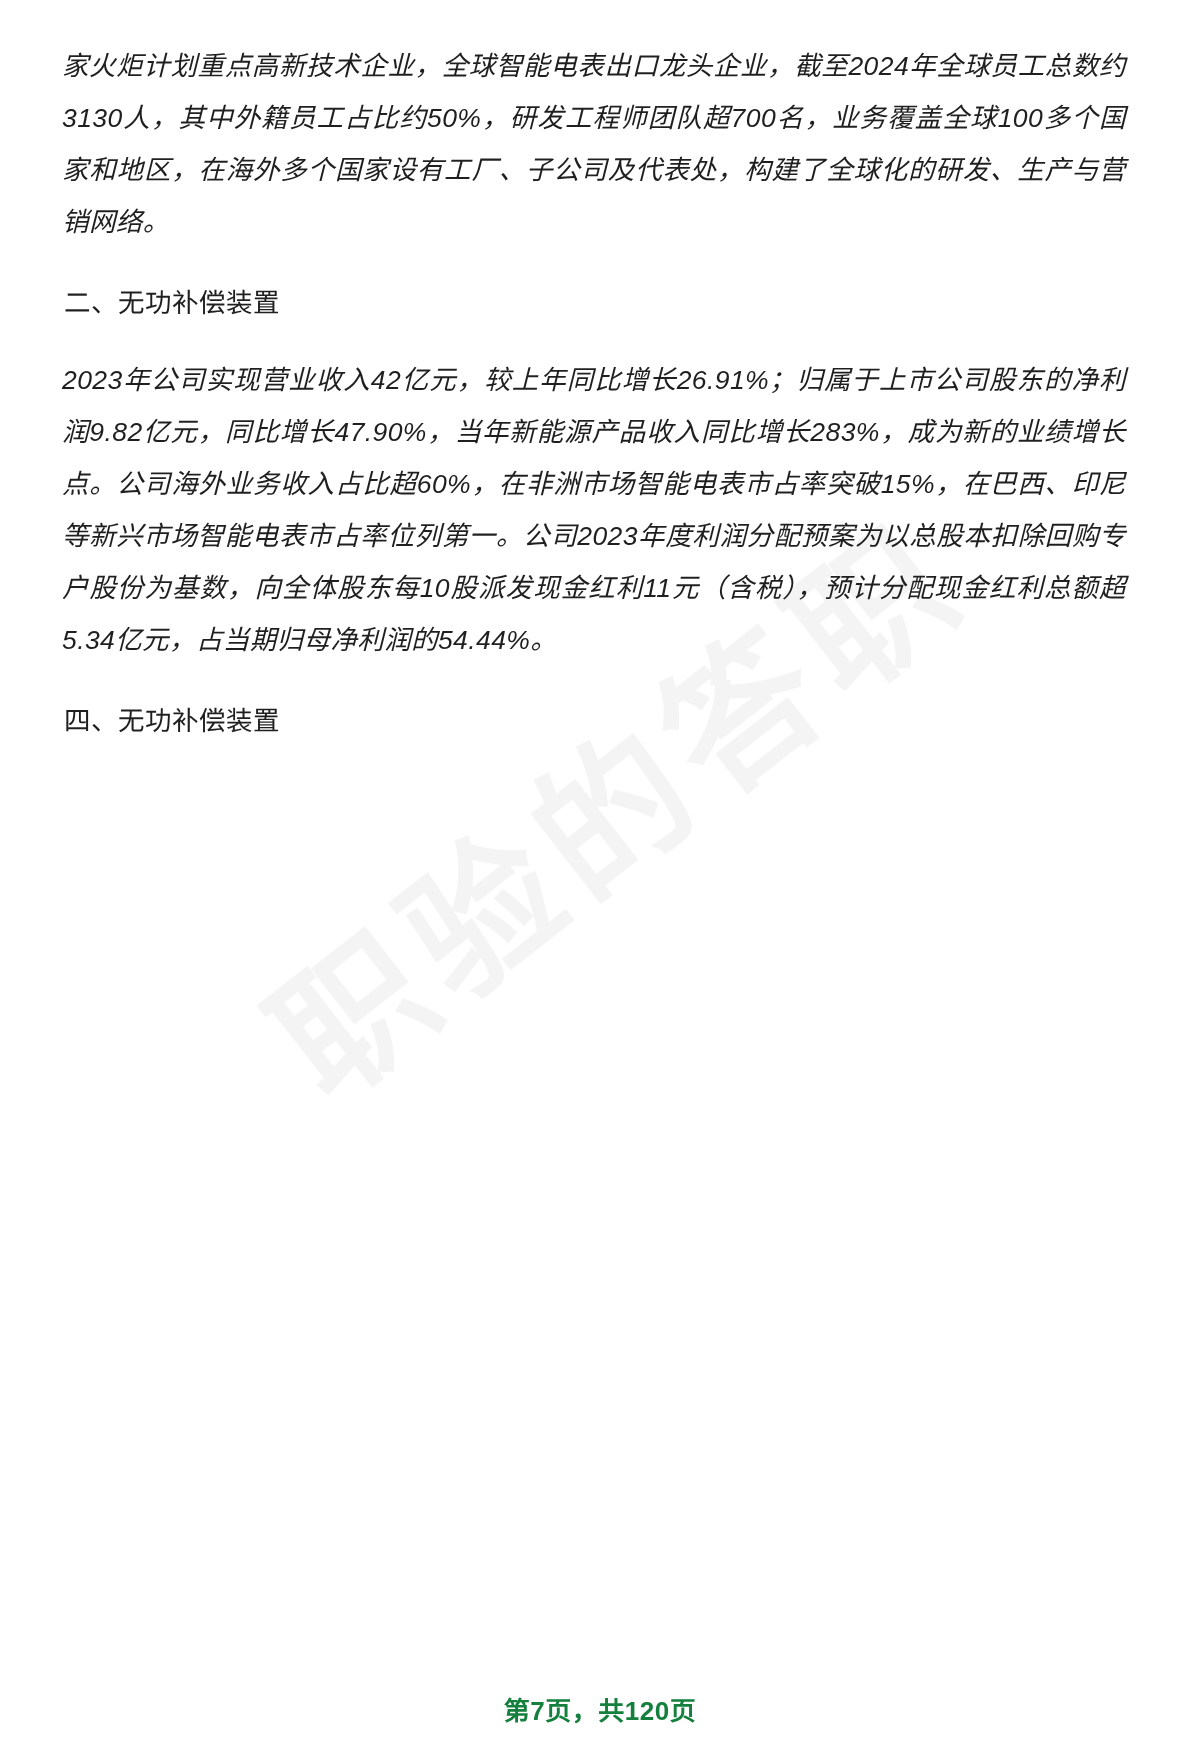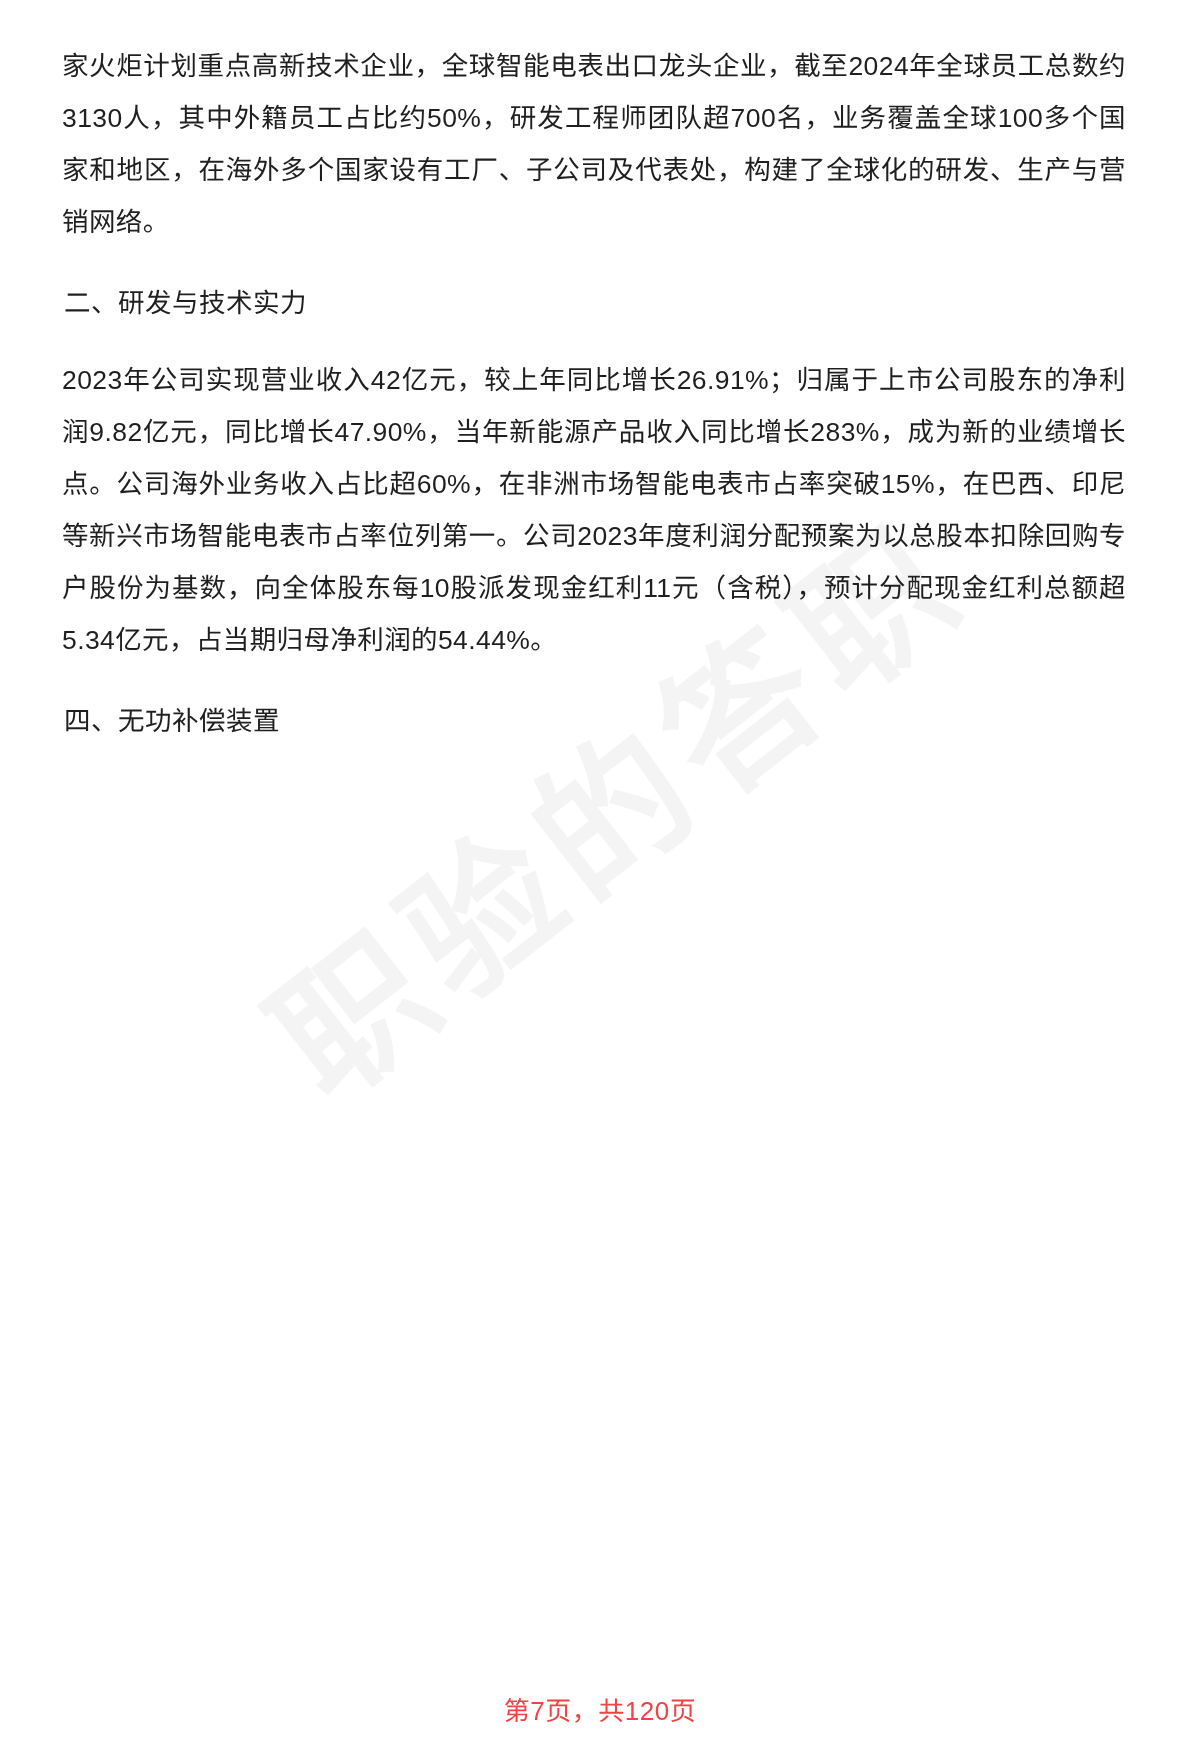--- a/index.html
+++ b/index.html
@@ -46,56 +46,58 @@
     z-index: 1;
   }
   p.body-text {
     margin: 0 12px 30px 0;
     font-size: 26.5px;
     line-height: 52px;
     text-align: justify;
     text-justify: inter-ideograph;
     letter-spacing: 0.4px;
     color: #1f1f1f;
+    font-style: italic;
   }
   h2.section-heading {
     margin: 0 0 26px 0;
     padding-left: 2px;
     font-size: 26.5px;
     line-height: 50px;
     font-weight: 400;
     color: #1f1f1f;
     letter-spacing: 0.5px;
   }
   .footer {
     position: absolute;
     left: 0;
     right: 0;
     bottom: 28px;
     text-align: center;
     font-size: 26px;
-    color: #ef4444;
+    color: #15803d;
     letter-spacing: 0.5px;
+    font-weight: bold;
   }
   .first-para {
     margin-top: 0;
   }
 </style>
 </head>
 <body>
 
 <div class="page">
 
   <div class="watermark">职验的答职</div>
 
   <div class="content">
 
     <p class="body-text first-para">家火炬计划重点高新技术企业，全球智能电表出口龙头企业，截至2024年全球员工总数约3130人，其中外籍员工占比约50%，研发工程师团队超700名，业务覆盖全球100多个国家和地区，在海外多个国家设有工厂、子公司及代表处，构建了全球化的研发、生产与营销网络。</p>
 
-    <h2 class="section-heading">二、研发与技术实力</h2>
+    <h2 class="section-heading">二、无功补偿装置</h2>
 
 
 
     <p class="body-text">2023年公司实现营业收入42亿元，较上年同比增长26.91%；归属于上市公司股东的净利润9.82亿元，同比增长47.90%，当年新能源产品收入同比增长283%，成为新的业绩增长点。公司海外业务收入占比超60%，在非洲市场智能电表市占率突破15%，在巴西、印尼等新兴市场智能电表市占率位列第一。公司2023年度利润分配预案为以总股本扣除回购专户股份为基数，向全体股东每10股派发现金红利11元（含税），预计分配现金红利总额超5.34亿元，占当期归母净利润的54.44%。</p>
 
     <h2 class="section-heading">四、无功补偿装置</h2>
 
 
   </div>
 

